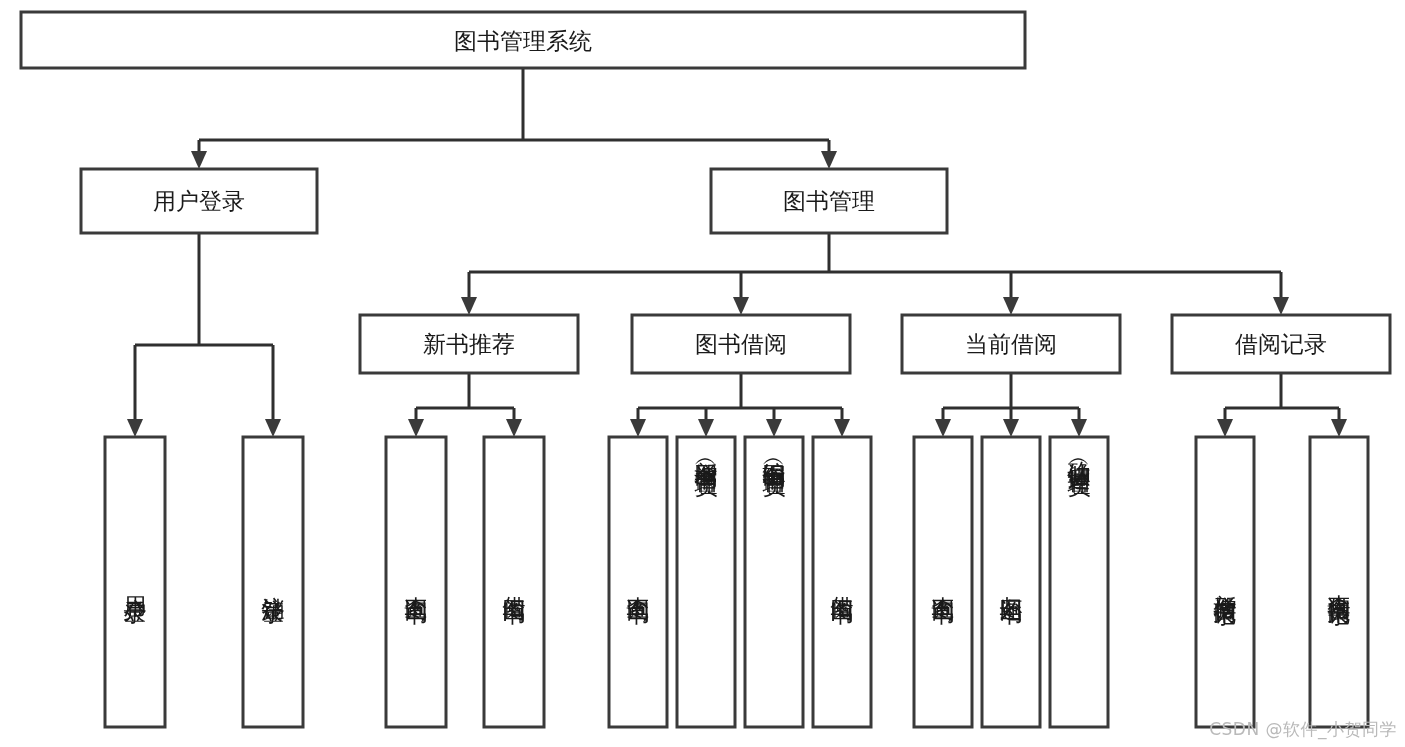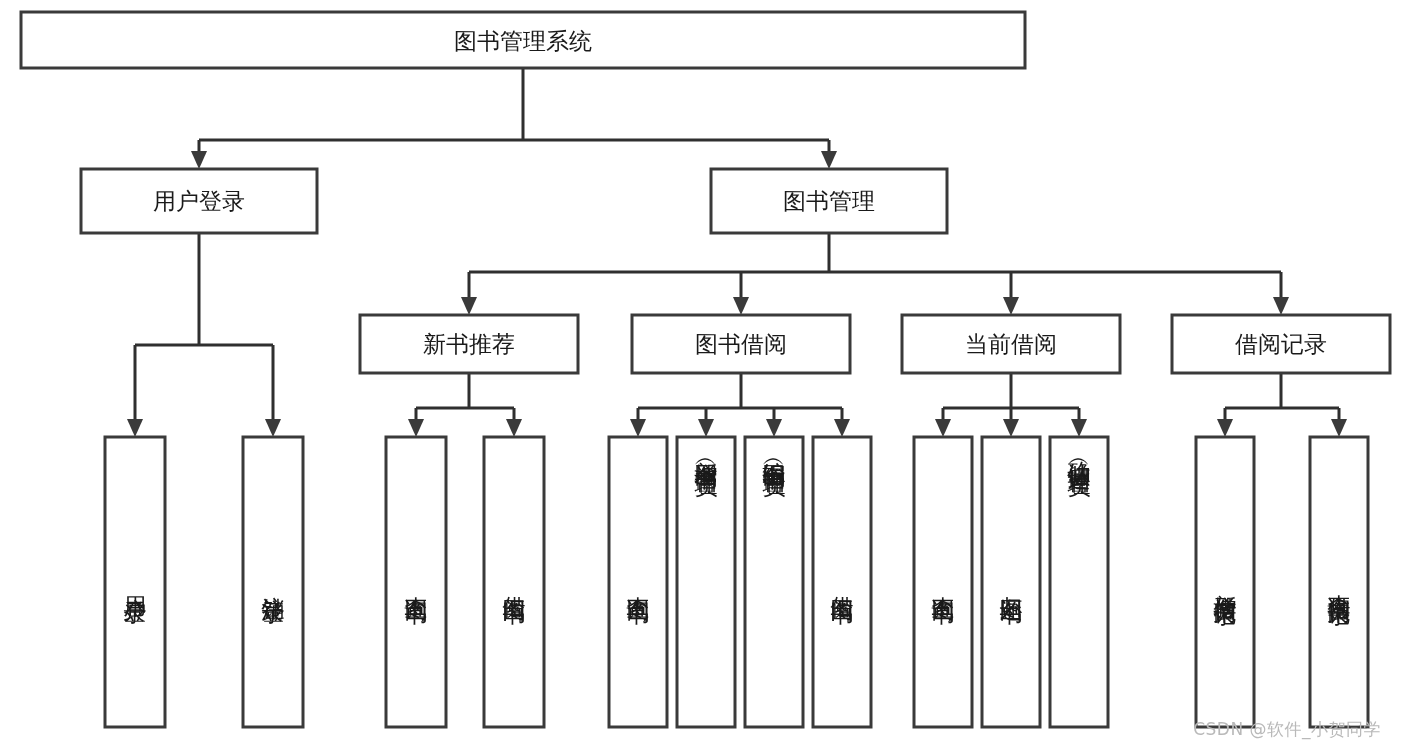--- a/index.html
+++ b/index.html
@@ -74,21 +74,21 @@
     font-family: "DejaVu Sans", "Liberation Sans", sans-serif;
     font-size: 23px;
     line-height: 1.18;
     color: #1a1a1a;
     letter-spacing: 2px;
     white-space: nowrap;
     text-align: center;
   }
   #watermark {
     position: absolute;
-    right: 24px;
+    right: 8px;
     bottom: 6px;
     font-family: "DejaVu Sans", "Liberation Sans", sans-serif;
     font-size: 17px;
     color: #b9b9b9;
     letter-spacing: 0.5px;
     white-space: nowrap;
     pointer-events: none;
   }
 </style>
 </head>

